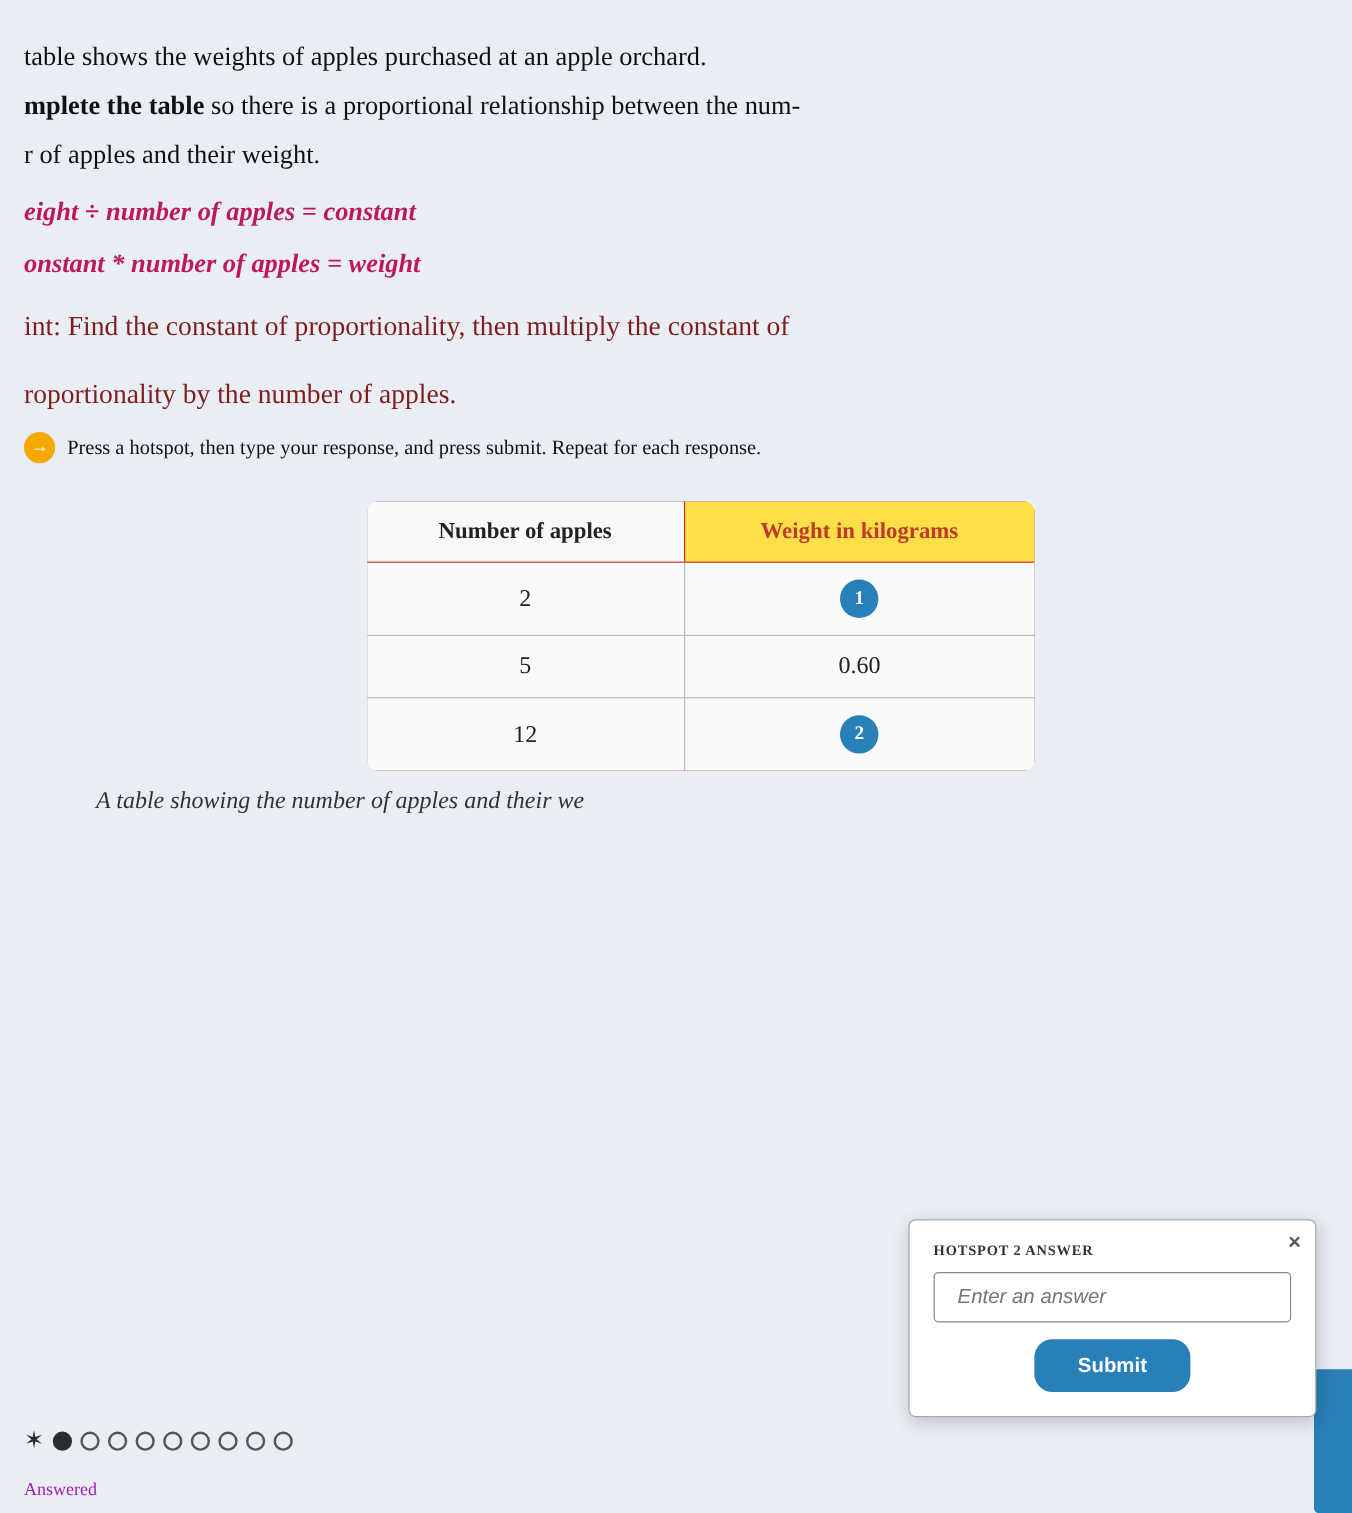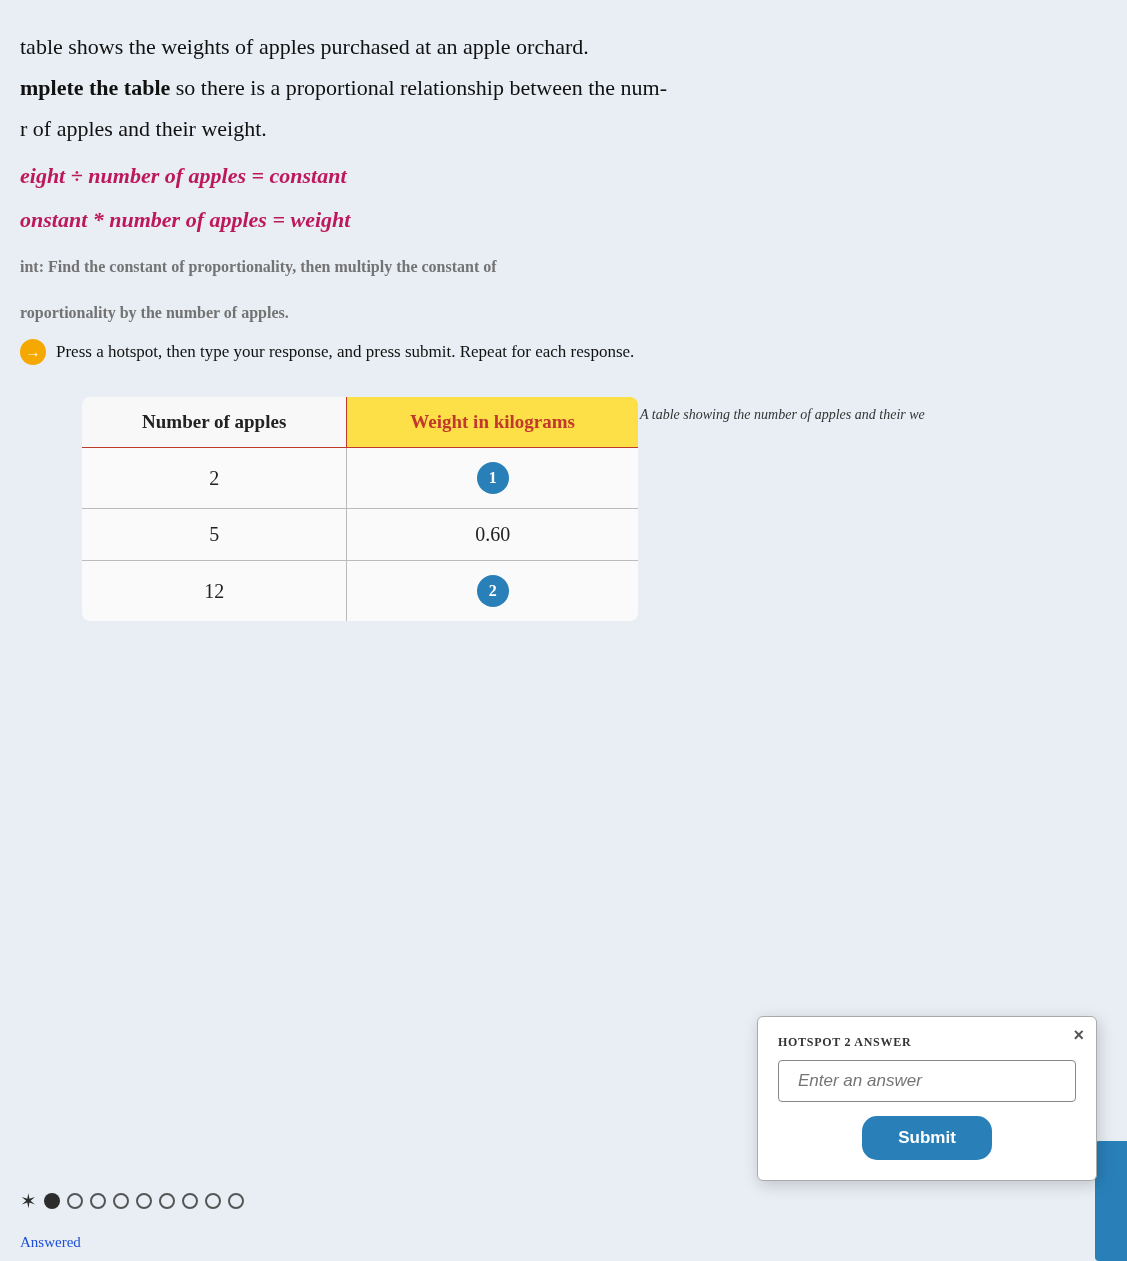--- a/index.html
+++ b/index.html
@@ -29,23 +29,23 @@
 
     .formula-line {
       font-size: 22px;
       color: #be185d;
       font-style: italic;
       font-weight: bold;
       margin: 18px 0 6px 0;
     }
 
     .hint-line {
-      font-size: 16px;
-      color: #737373;
-      font-weight: bold;
+      font-size: 23px;
+      color: #7f1d1d;
+      font-weight: normal;
       line-height: 1.5;
       margin: 22px 0 10px 0;
     }
 
     .instruction-line {
       display: flex;
       align-items: center;
       gap: 10px;
       font-size: 17px;
       color: #111;
@@ -61,21 +61,21 @@
       align-items: center;
       justify-content: center;
       flex-shrink: 0;
       color: white;
       font-size: 15px;
       font-weight: bold;
     }
 
     .table-section {
       display: flex;
-      flex-direction: row;
+      flex-direction: column;
       align-items: center;
       margin-left: 60px;
       position: relative;
     }
 
     .data-table {
       border-collapse: collapse;
       border-radius: 10px;
       overflow: hidden;
       border: 2px solid #c0392b;
@@ -110,21 +110,21 @@
       display: inline-flex;
       align-items: center;
       justify-content: center;
       color: white;
       font-size: 16px;
       font-weight: bold;
       cursor: pointer;
     }
 
     .caption-text {
-      font-size: 14px;
+      font-size: 20px;
       font-style: italic;
       color: #333;
       margin-top: 12px;
       align-self: flex-start;
       margin-left: 60px;
     }
 
     
     .hotspot-popup {
       position: absolute;
@@ -203,21 +203,21 @@
     .dot-star {
       font-size: 20px;
       color: #2c2c2c;
     }
 
     .answered-label {
       position: absolute;
       bottom: 10px;
       left: 20px;
       font-size: 15px;
-      color: #1d4ed8;
+      color: #a21caf;
     }
 
     .right-blue-bar {
       position: absolute;
       right: 0;
       bottom: 0;
       width: 32px;
       height: 120px;
       background: #2980b9;
       border-radius: 4px 0 0 4px;

